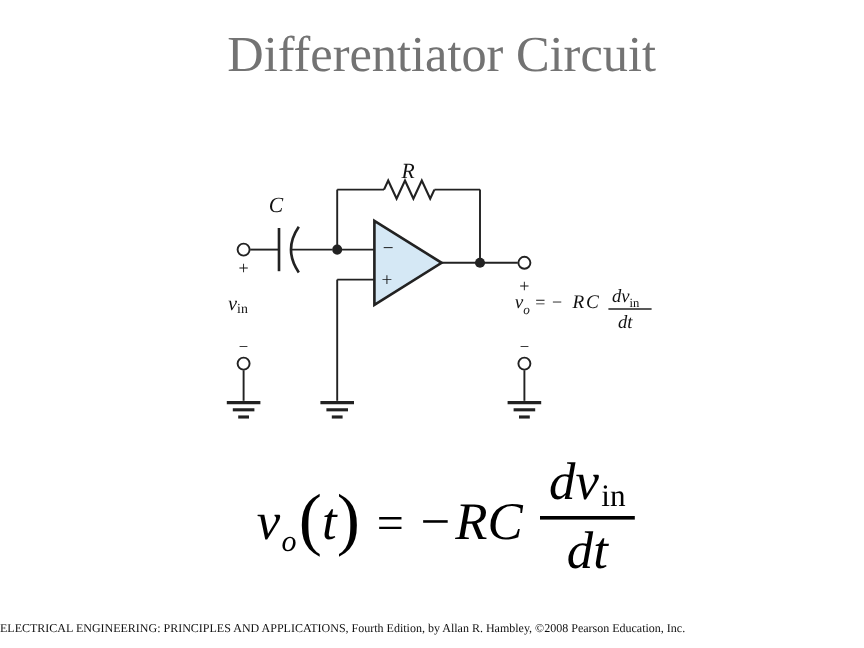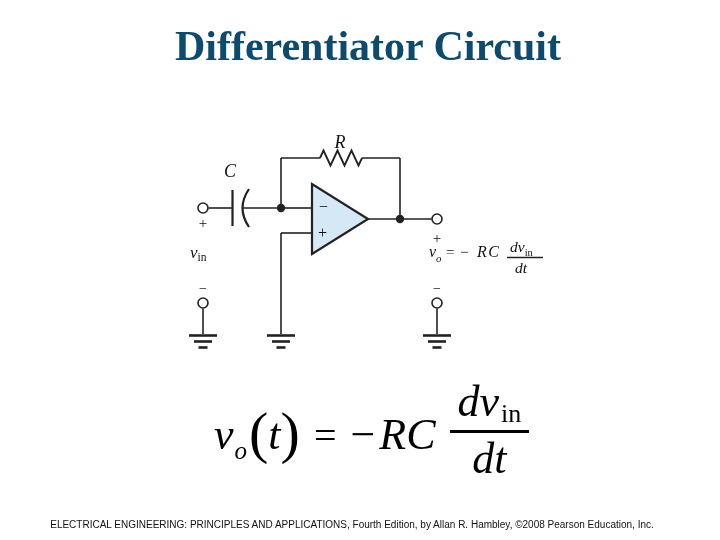--- a/index.html
+++ b/index.html
@@ -1,20 +1,20 @@
 <!DOCTYPE html>
 <html><head>
 <meta charset="utf-8">
 <style>
   html,body{margin:0;padding:0;background:#fff;}
   body{width:720px;height:540px;position:relative;overflow:hidden;
        font-family:"Liberation Serif",serif;color:#111;--line:#222;}
 
   .title{position:absolute;top:22px;left:16px;right:0;text-align:center;
-         font-size:42px;font-weight:700;color:#0c4a6e;letter-spacing:0;}
+         font-size:42px;font-weight:400;color:#737373;letter-spacing:0;}
 
   .circuit-svg{position:absolute;left:175px;top:95px;}
   .circuit-svg line,.circuit-svg path{stroke:var(--line);fill:none;}
   .wire{stroke-width:1.6;}
   .plate{stroke-width:2.2;}
   .zigzag{stroke-width:1.8;stroke-linejoin:miter;}
   .tri{stroke:var(--line);stroke-width:2.2;stroke-linejoin:miter;}
   .gnd{stroke-width:2.6;}
   .dot{fill:var(--line);stroke:none;}
   .term{fill:#fff;stroke:var(--line);stroke-width:1.6;}
@@ -32,22 +32,22 @@
   .paren{font-size:58px;line-height:0;position:relative;top:3px;}
   .meq-eq{font-size:40px;margin:0 14px;}
   .meq-minus{font-size:44px;margin-right:4px;}
   .frac{display:inline-flex;flex-direction:column;align-items:center;
         margin-left:14px;font-size:44px;line-height:1;}
   .num{display:inline-flex;align-items:baseline;border-bottom:3px solid #000;
        padding:0 8px 6px 8px;}
   .fsub{font-size:26px;position:relative;top:6px;margin-left:2px;}
   .den{padding-top:4px;}
 
-  .footer{position:absolute;bottom:10px;left:0;right:16px;text-align:center;
-          font-family:Liberation Sans, sans-serif;font-size:10px;color:#111;}
+  .footer{position:absolute;bottom:10px;left:0;right:16px;text-align:left;
+          font-family:Liberation Serif, serif;font-size:10px;color:#111;}
 </style>
 </head>
 <body style="--line: #222222;">
 
 <div class="title">Differentiator Circuit</div>
 
 <svg class="circuit-svg" width="385" height="270" viewBox="175 95 385 270" xmlns="http://www.w3.org/2000/svg">
 
   <circle class="term" cx="203" cy="208" r="5"></circle>
   <line class="wire" x1="208.5" y1="208" x2="232" y2="208"></line>

